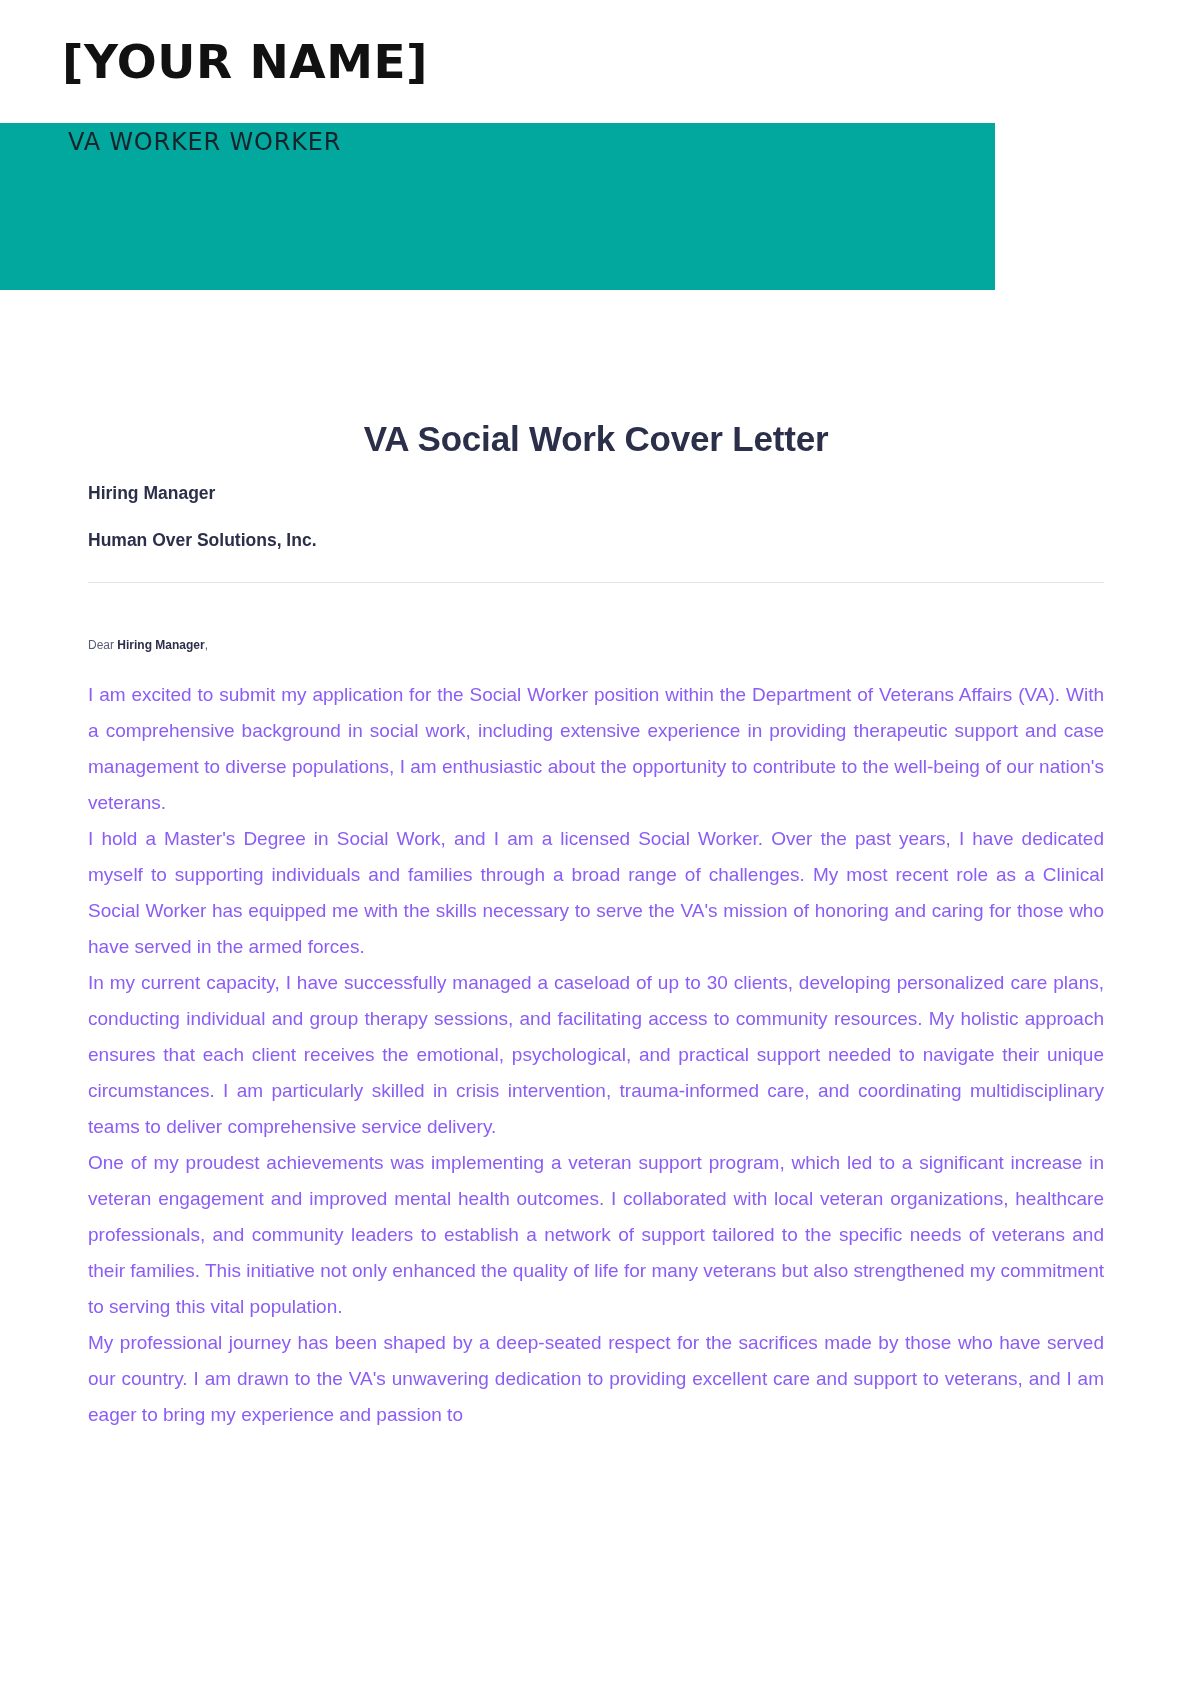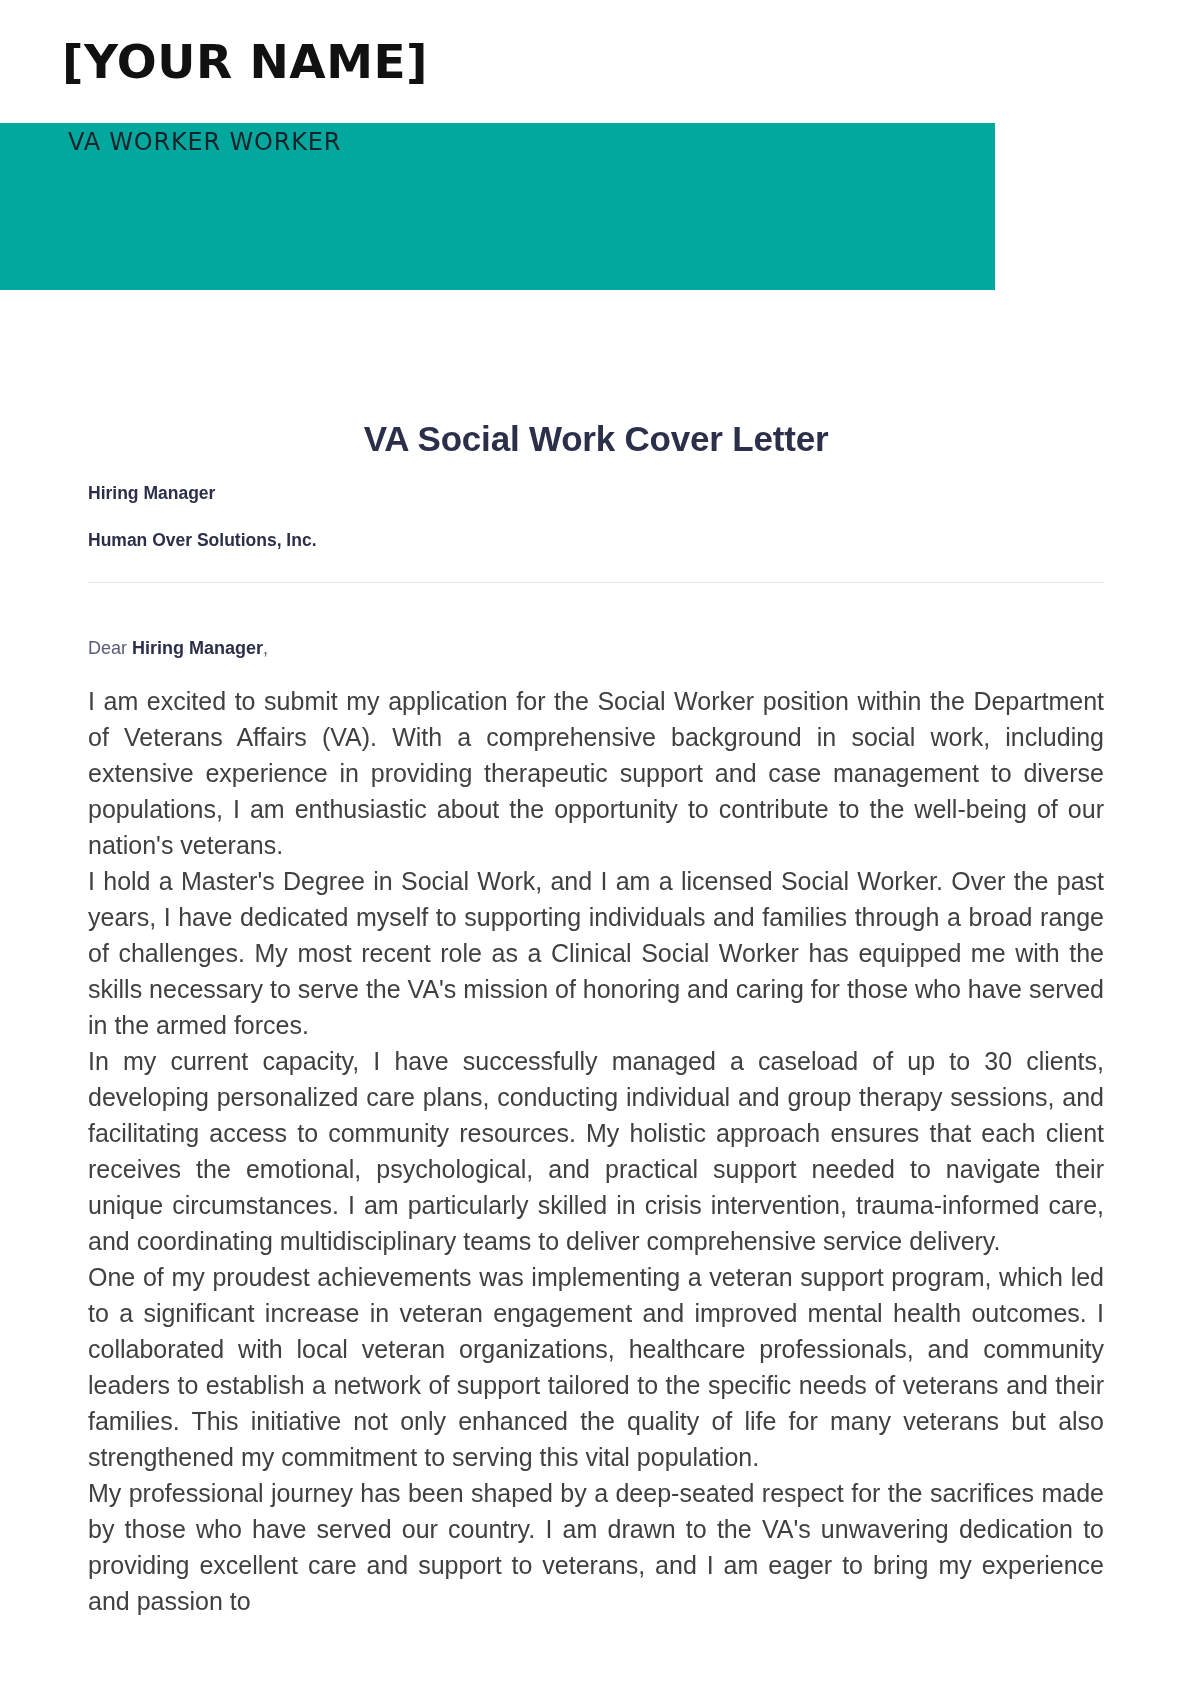--- a/index.html
+++ b/index.html
@@ -90,32 +90,32 @@
   .divider {
     width: 1016px;
     height: 1px;
     background: #e3e4ea;
     margin-top: 32px;
   }
   .body-block {
     margin-top: 56px;
   }
   .salutation {
-    font-size: 18px;
+    font-size: 12px;
     color: #585c77;
     line-height: 1.0;
     margin-bottom: 26px;
   }
   .salutation b {
     color: #2b2f4a;
     font-weight: 700;
   }
   .para {
-    font-size: 25px;
-    color: #404040;
+    font-size: 19px;
+    color: #8b5cf6;
     line-height: 36px;
     text-align: justify;
     text-justify: inter-word;
     margin: 0 0 0 0;
     hyphens: none;
   }
 </style>
 </head>
 <body>
 

